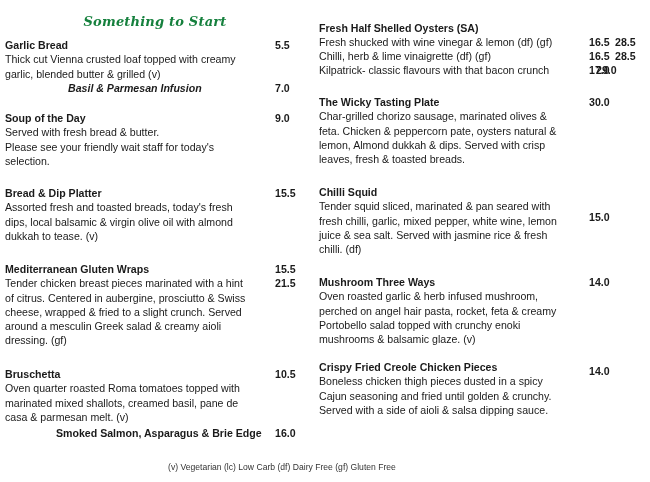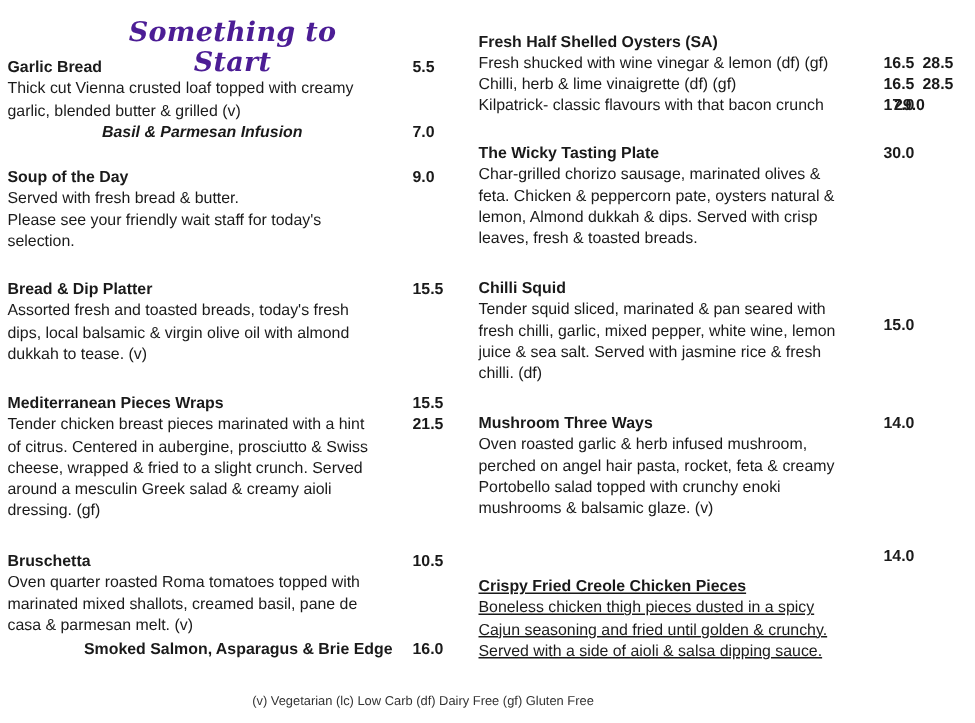--- a/index.html
+++ b/index.html
@@ -5,21 +5,21 @@
     html, body { margin: 0; padding: 0; background: #ffffff; }
     body {
       width: 650px; height: 482px; position: relative; overflow: hidden;
       font-family: "Liberation Sans", "DejaVu Sans", sans-serif;
       color: #1a1a1a; font-size: 10.6px; line-height: 14.3px;
     }
     .abs { position: absolute; }
     .title {
       left: 70px; top: 12px; width: 170px; text-align: center;
       font-family: "DejaVu Serif", serif; font-style: italic; font-weight: bold;
-      font-size: 18px; line-height: 20px; color: #4c1d95;
+      font-size: 13px; line-height: 20px; color: #15803d;
       letter-spacing: 0.2px;
     }
     .item { position: absolute; }
     .name { font-weight: bold; white-space: nowrap; }
     .desc { white-space: nowrap; }
     .price { position: absolute; font-weight: bold; white-space: nowrap; }
     .sub { position: absolute; font-weight: bold; white-space: nowrap; }
     .sub.italic { font-style: italic; }
     .oyster-row { position: absolute; white-space: nowrap; }
     .footer {
@@ -51,21 +51,21 @@
 
 <div class="item" style="left:5px; top:186px;">
   <div class="name">Bread &amp; Dip Platter</div>
   <div class="desc">Assorted fresh and toasted breads, today's fresh</div>
   <div class="desc">dips, local balsamic &amp; virgin olive oil with almond</div>
   <div class="desc">dukkah to tease. (v)</div>
 </div>
 <div class="price" style="left:275px; top:186px;">15.5</div>
 
 <div class="item" style="left:5px; top:262px;">
-  <div class="name">Mediterranean Pieces Wraps</div>
+  <div class="name">Mediterranean Gluten Wraps</div>
   <div class="desc">Tender chicken breast pieces marinated with a hint</div>
   <div class="desc">of citrus. Centered in aubergine, prosciutto &amp; Swiss</div>
   <div class="desc">cheese, wrapped &amp; fried to a slight crunch. Served</div>
   <div class="desc">around a mesculin Greek salad &amp; creamy aioli</div>
   <div class="desc">dressing. (gf)</div>
 </div>
 <div class="price" style="left:275px; top:262px;">15.5</div>
 <div class="price" style="left:275px; top:276px;">21.5</div>
 
 <div class="item" style="left:5px; top:367px;">
@@ -117,21 +117,21 @@
 
 <div class="item" style="left:319px; top:275px;">
   <div class="name">Mushroom Three Ways</div>
   <div class="desc">Oven roasted garlic &amp; herb infused mushroom,</div>
   <div class="desc">perched on angel hair pasta, rocket, feta &amp; creamy</div>
   <div class="desc">Portobello salad topped with crunchy enoki</div>
   <div class="desc">mushrooms &amp; balsamic glaze. (v)</div>
 </div>
 <div class="price" style="left:589px; top:275px;">14.0</div>
 
-<div class="item" style="left:319px; top:384px;text-decoration:underline;">
+<div class="item" style="left:319px; top:360px;">
   <div class="name">Crispy Fried Creole Chicken Pieces</div>
   <div class="desc">Boneless chicken thigh pieces dusted in a spicy</div>
   <div class="desc">Cajun seasoning and fried until golden &amp; crunchy.</div>
   <div class="desc">Served with a side of aioli &amp; salsa dipping sauce.</div>
 </div>
 <div class="price" style="left:589px; top:364px;">14.0</div>
 
 <div class="abs footer">(v) Vegetarian (lc) Low Carb (df) Dairy Free (gf) Gluten Free</div>
 
 </body></html>

